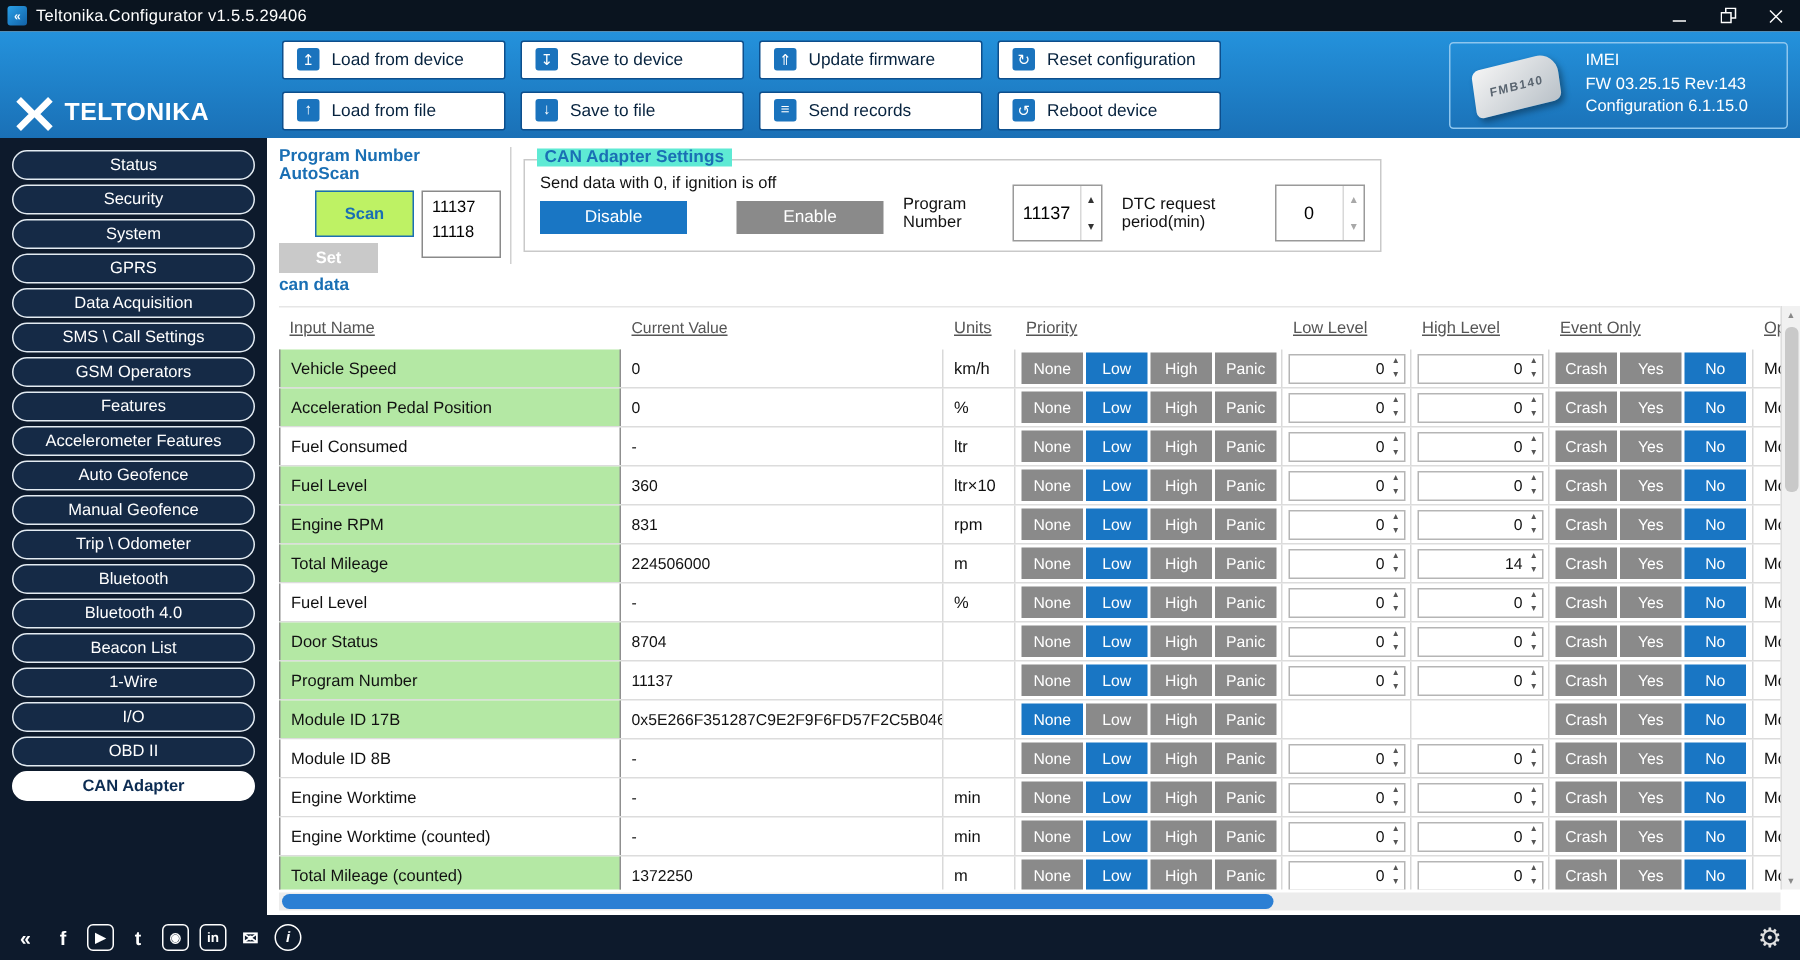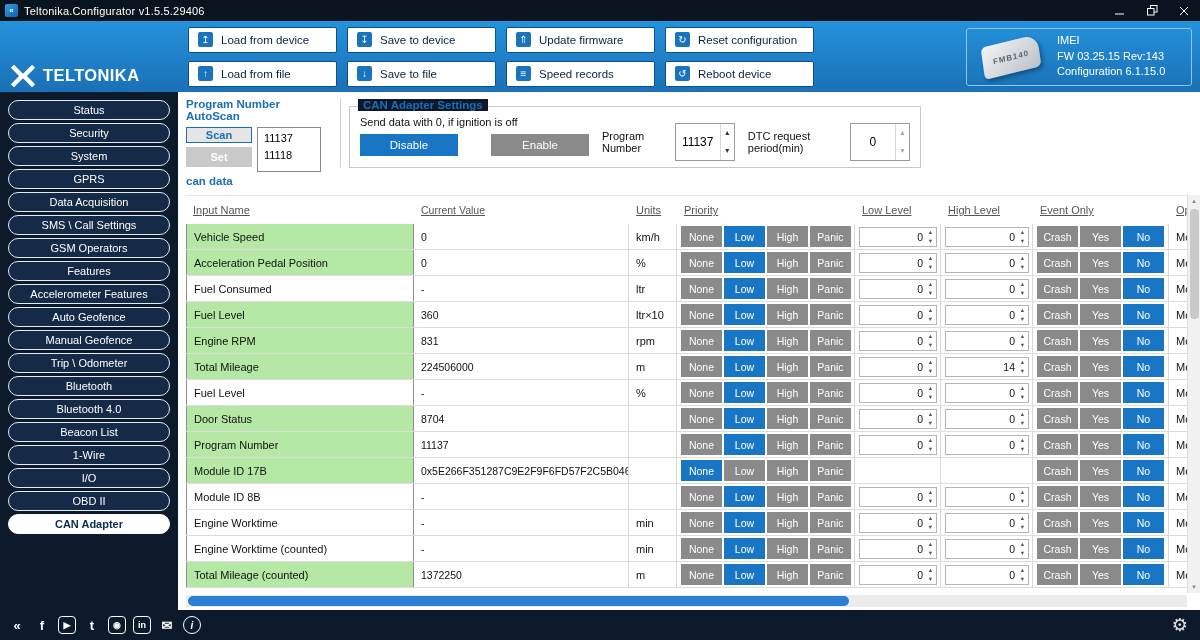--- a/index.html
+++ b/index.html
@@ -43,31 +43,31 @@
   .side-item.active{background:#fff;color:#0c2c52;font-weight:bold;border-color:#fff;}
 
   .main{flex:1;background:#fff;min-width:0;display:flex;flex-direction:column;padding:5px 0 0 8px;}
 
   
   .top{flex:0 0 76px;display:flex;}
   .sec-title{color:#1a6fb4;font-weight:bold;font-size:11.5px;margin-bottom:5px;}
   .autoscan{width:148px;padding-top:1px;}
   .autoscan-row{display:flex;gap:5px;}
   .as-buttons{display:flex;flex-direction:column;gap:4px;}
-  .scan-btn{width:66px;height:16px;border:1px solid #1a6fb4;background:#e5e5e5;color:#1a6fb4;
-    font-weight:bold;font-size:11px;display:flex;align-items:center;justify-content:center;cursor:pointer;}
+  .scan-btn{width:66px;height:31px;border:1px solid #1a6fb4;background:#bef264;color:#1a6fb4;
+    font-weight:bold;font-size:11px;display:flex;align-items:center;justify-content:center;cursor:pointer;margin-left:24px;}
   .set-btn{width:66px;height:20px;background:#c9c9c9;color:#fff;font-weight:bold;font-size:11px;
     display:flex;align-items:center;justify-content:center;cursor:pointer;}
   .autoscan-values{width:64px;height:45px;border:1px solid #8a8a8a;background:#fff;font-size:11px;
     padding:2px 0;overflow:hidden;}
   .scan-val{padding:0 6px;line-height:1.55;cursor:pointer;}
   .vdivider{width:1px;background:#d0d0d0;margin:1px 8px 6px 6px;}
   .fieldset{position:relative;border:1px solid #c9c9c9;width:572px;height:62px;margin-top:9px;
     padding:9px 10px 0 10px;display:flex;gap:13px;}
-  .legend{position:absolute;top:-8px;left:8px;background:#0f172a;padding:0 5px;color:#1a6fb4;
+  .legend{position:absolute;top:-8px;left:8px;background:#5eead4;padding:0 5px;color:#1a6fb4;
     font-weight:bold;font-size:11.5px;}
   .ign-group{display:flex;flex-direction:column;gap:6px;}
   .lbl{font-size:11px;color:#111;}
   .toggle{display:flex;}
   .tg{width:98px;height:22px;display:flex;align-items:center;justify-content:center;color:#fff;
     font-size:11.5px;cursor:pointer;}
   .tg.on{background:#1976c4;}
   .tg.off{background:#8a8a8a;margin-left:33px;}
   .pn-group{display:flex;align-items:center;gap:6px;}
   .bigspin{width:76px;height:38px;border:1px solid #9a9a9a;background:#fff;display:flex;cursor:pointer;}
@@ -175,21 +175,21 @@
         <div class="tbtn">
           <span class="tbtn-icon">↑</span>
           <span class="tbtn-label">Load from file</span>
         </div>
         <div class="tbtn">
           <span class="tbtn-icon">↓</span>
           <span class="tbtn-label">Save to file</span>
         </div>
         <div class="tbtn">
           <span class="tbtn-icon">≡</span>
-          <span class="tbtn-label">Speed records</span>
+          <span class="tbtn-label">Send records</span>
         </div>
         <div class="tbtn">
           <span class="tbtn-icon">↺</span>
           <span class="tbtn-label">Reboot device</span>
         </div>
       </div>
     <div class="device-box">
       <div class="device-img">
         <div class="dev-box">
           <span class="dev-label">FMB140</span>

